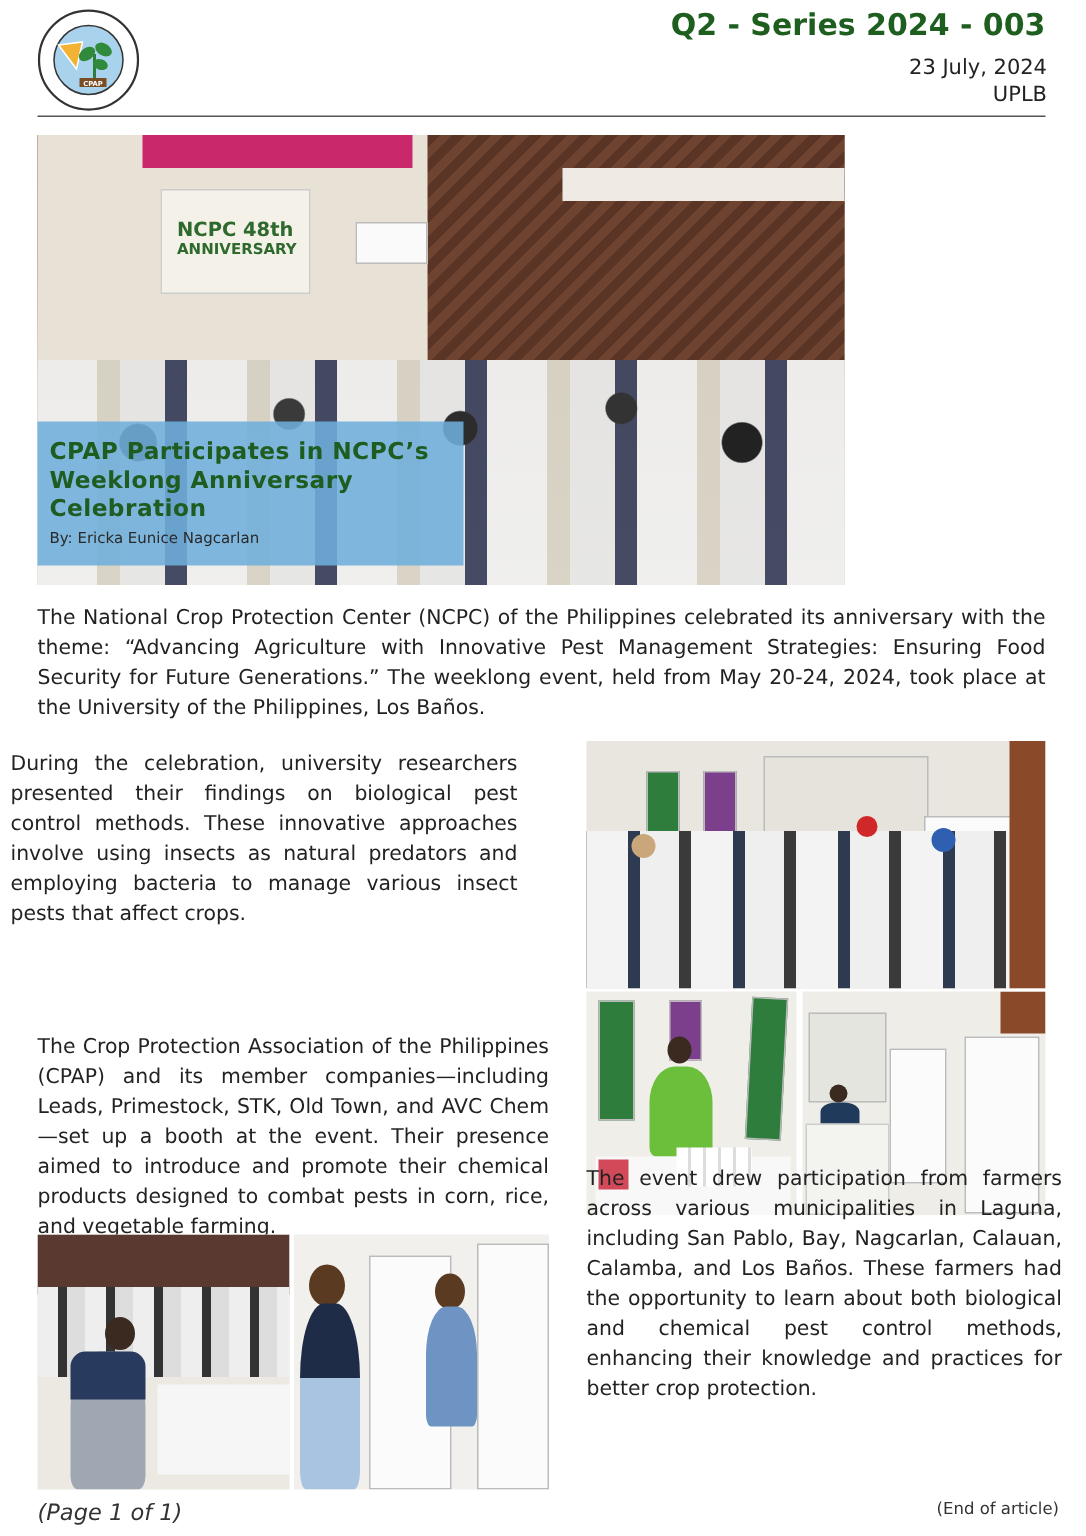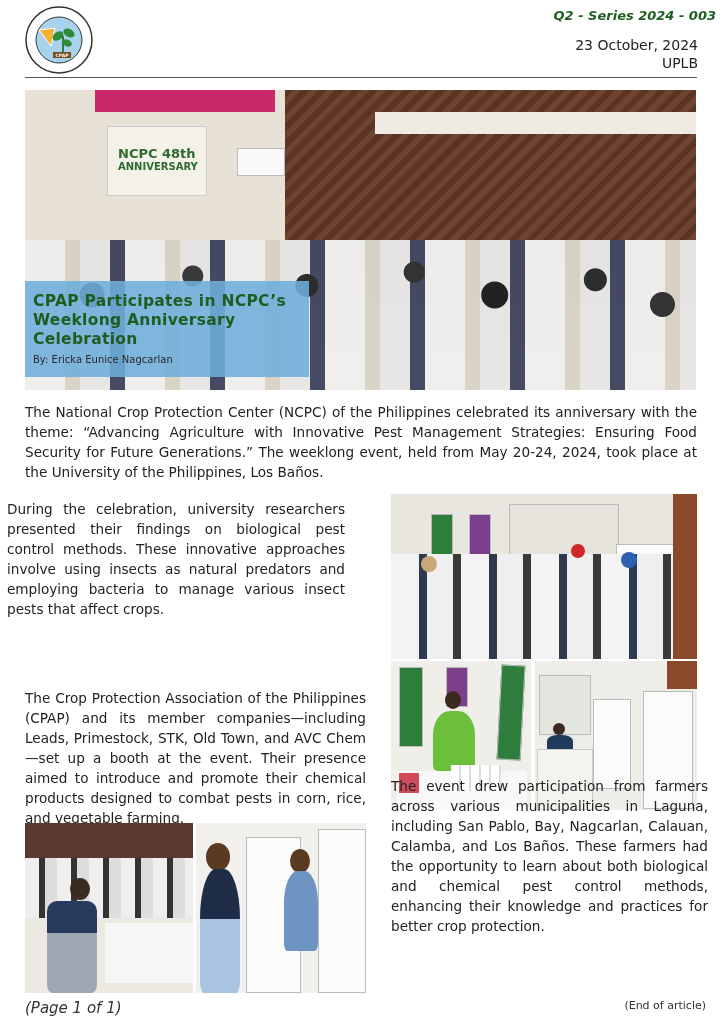--- a/index.html
+++ b/index.html
@@ -8,27 +8,27 @@
 
     
     .header { position: absolute; left: 0; top: 0; width: 724px; height: 80px; }
     .logo { position: absolute; left: 25px; top: 6px; width: 68px; height: 68px; }
     .newsletter-title {
       position: absolute; left: 103px; top: 32px;
       font-family: "DejaVu Sans", sans-serif; font-weight: bold;
       font-size: 29px; letter-spacing: 0.5px; color: #6aaedb;
       line-height: 36px;
     }
-    .series { position: absolute; right: 8px; top: 6px; font-weight: bold; font-size: 13px; color: #1e5e1e; line-height: 20px; font-style: italic; }
+    .series { position: absolute; right: 27px; top: 6px; font-weight: bold; font-size: 20px; color: #1e5e1e; line-height: 20px; }
     .date { position: absolute; right: 26px; top: 36px; font-size: 14px; color: #222; line-height: 18px; text-align: right; }
     .place { position: absolute; right: 26px; top: 54px; font-size: 14px; color: #222; line-height: 18px; text-align: center; }
     .header-rule { position: absolute; left: 25px; top: 77px; width: 672px; height: 1px; background: #555; }
 
     
-    .hero { position: absolute; left: 25px; top: 90px; width: 671px; height: 300px; overflow: hidden;
+    .hero { position: absolute; left: 25px; top: 90px; width: 538px; height: 300px; overflow: hidden;
       background: linear-gradient(180deg, #5e3a2a 0%, #7b5640 30%, #b8a89a 55%, #d8d4cc 100%); }
     .hero .curtain { position: absolute; left: 70px; top: 0; width: 180px; height: 22px; background: #c9286a; }
     .hero .backwall { position: absolute; left: 0; top: 0; width: 260px; height: 150px; background: #e8e2d6; }
     .hero .banner { position: absolute; left: 82px; top: 36px; width: 100px; height: 70px; background: #f4f1e8; border: 1px solid #ccc; }
     .hero .banner-text { position: absolute; left: 10px; top: 20px; font-size: 13px; font-weight: bold; color: #2e6a2e; line-height: 13px; }
     .hero .screen { position: absolute; left: 212px; top: 58px; width: 48px; height: 28px; background: #fafafa; border: 1px solid #bbb; }
     .hero .wall-wood { position: absolute; left: 260px; top: 0; width: 411px; height: 150px; background: repeating-linear-gradient(135deg, #5a3424 0 6px, #6e4330 6px 12px); }
     .hero .ceiling { position: absolute; left: 350px; top: 22px; width: 321px; height: 22px; background: #efeae3; }
     .hero .floor { position: absolute; left: 0; top: 150px; width: 671px; height: 150px; background: linear-gradient(180deg, #cfcac2, #e0ddd6); }
     .hero .crowd { position: absolute; left: 0; top: 110px; width: 671px; height: 190px;
@@ -84,21 +84,21 @@
       <path d="M14 24 L30 22 L26 40 Z" fill="#f2b233" stroke="#fff" stroke-width="1"></path>
       <path d="M38 50 L38 30" stroke="#2f7d3c" stroke-width="2"></path>
       <ellipse cx="33" cy="30" rx="6" ry="4" fill="#2f8a3c" transform="rotate(-35 33 30)"></ellipse>
       <ellipse cx="44" cy="27" rx="6" ry="4" fill="#2f8a3c" transform="rotate(30 44 27)"></ellipse>
       <ellipse cx="42" cy="37" rx="5" ry="3.5" fill="#2f8a3c" transform="rotate(20 42 37)"></ellipse>
       <rect x="28" y="46" width="18" height="6" fill="#7a4e24"></rect>
       <text x="37" y="51" font-size="4.5" fill="#fff" text-anchor="middle" font-family="DejaVu Sans, sans-serif" font-weight="bold">CPAP</text>
     </svg>
   </div>
   <div class="series">Q2 - Series 2024 - 003</div>
-  <div class="date">23 October, 2024</div>
+  <div class="date">23 July, 2024</div>
   <div class="place">UPLB</div>
   <div class="header-rule"></div>
 </div>
 
 <div class="hero">
   <div class="wall-wood"></div>
   <div class="backwall"></div>
   <div class="curtain"></div>
   <div class="ceiling"></div>
   <div class="banner">

